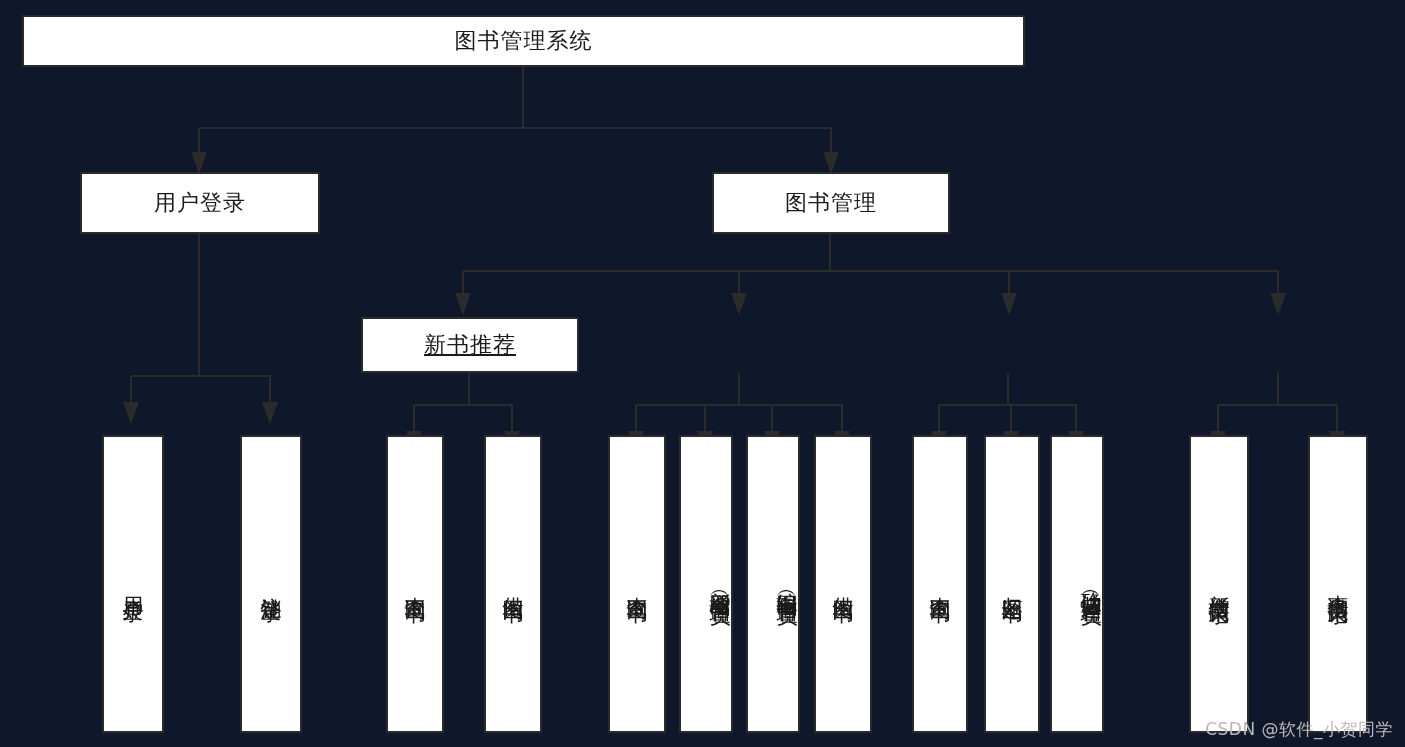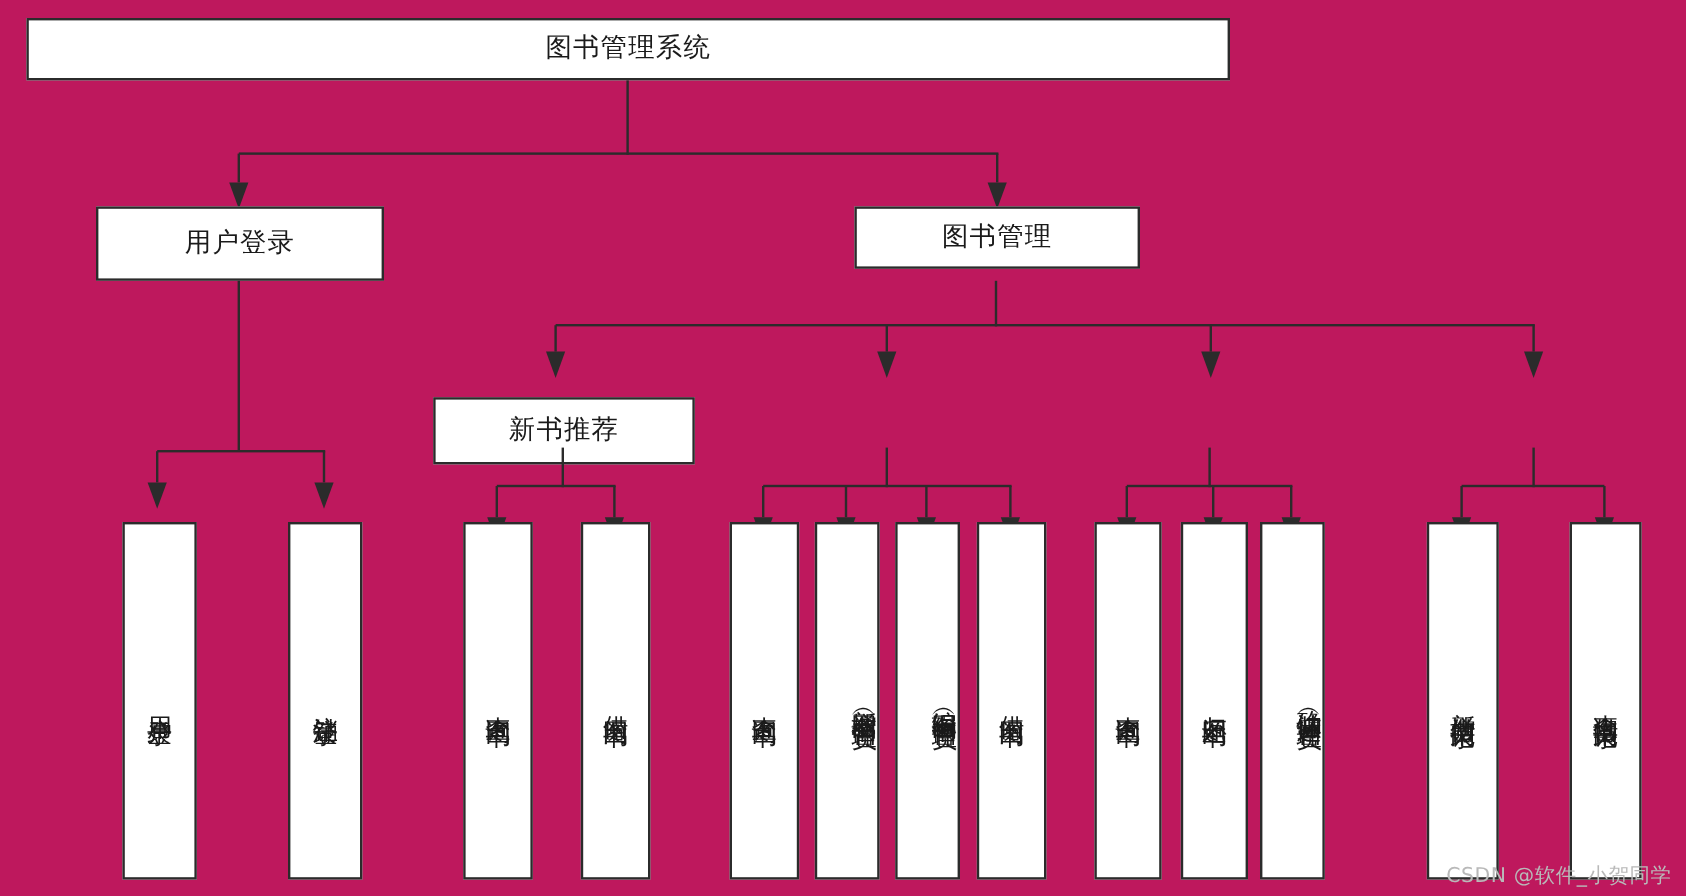--- a/index.html
+++ b/index.html
@@ -7,21 +7,21 @@
     padding: 0;
     background: #ffffff;
   }
   body {
     font-family: "DejaVu Sans", "Liberation Sans", sans-serif;
   }
   #canvas {
     position: relative;
     width: 1405px;
     height: 747px;
-    background: #be185d;
+    background: #0f172a;
     overflow: hidden;
   }
   .node {
     position: absolute;
     box-sizing: border-box;
     border: 2px solid #2b2b2b;
     background: #ffffff;
     display: flex;
     align-items: center;
     justify-content: center;
@@ -76,40 +76,40 @@
     </div>
     <div class="edge v" style="left: 522px; top: 67px; height: 62px;"></div>
     <div class="edge h" style="left: 199px; top: 127px; width: 633px;"></div>
     <div class="edge v" style="left: 198px; top: 128px; height: 24px;"></div>
     <div class="arrow" style="left: 191px; top: 152px;"></div>
     <div class="edge v" style="left: 830px; top: 128px; height: 24px;"></div>
     <div class="arrow" style="left: 823px; top: 152px;"></div>
     <div class="node h-node" style="left: 80px; top: 172px; width: 240px; height: 62px;">
       <span>用户登录</span>
     </div>
-    <div class="node h-node" style="left: 712px; top: 172px; width: 238px; height: 52px;">
+    <div class="node h-node" style="left: 712px; top: 172px; width: 238px; height: 62px;">
       <span>图书管理</span>
     </div>
     <div class="edge v" style="left: 198px; top: 234px; height: 142px;"></div>
     <div class="edge h" style="left: 131px; top: 375px; width: 140px;"></div>
     <div class="edge v" style="left: 130px; top: 376px; height: 26px;"></div>
     <div class="arrow" style="left: 123px; top: 402px;"></div>
     <div class="edge v" style="left: 269px; top: 376px; height: 26px;"></div>
     <div class="arrow" style="left: 262px; top: 402px;"></div>
     <div class="edge v" style="left: 829px; top: 234px; height: 38px;"></div>
     <div class="edge h" style="left: 463px; top: 270px; width: 816px;"></div>
     <div class="edge v" style="left: 462px; top: 271px; height: 22px;"></div>
     <div class="arrow" style="left: 455px; top: 293px;"></div>
     <div class="edge v" style="left: 738px; top: 271px; height: 22px;"></div>
     <div class="arrow" style="left: 731px; top: 293px;"></div>
     <div class="edge v" style="left: 1008px; top: 271px; height: 22px;"></div>
     <div class="arrow" style="left: 1001px; top: 293px;"></div>
     <div class="edge v" style="left: 1277px; top: 271px; height: 22px;"></div>
     <div class="arrow" style="left: 1270px; top: 293px;"></div>
-    <div class="node h-node" style="left: 361px; top: 331px; width: 218px; height: 56px;">
+    <div class="node h-node" style="left: 361px; top: 317px; width: 218px; height: 56px; text-decoration: underline;">
       <span>新书推荐</span>
     </div>
     <div class="edge v" style="left: 468px; top: 373px; height: 33px;"></div>
     <div class="edge h" style="left: 414px; top: 404px; width: 99px;"></div>
     <div class="edge v" style="left: 413px; top: 405px; height: 26px;"></div>
     <div class="arrow" style="left: 406px; top: 431px;"></div>
     <div class="edge v" style="left: 511px; top: 405px; height: 26px;"></div>
     <div class="arrow" style="left: 504px; top: 431px;"></div>
     <div class="edge v" style="left: 738px; top: 373px; height: 33px;"></div>
     <div class="edge h" style="left: 636px; top: 404px; width: 207px;"></div>

